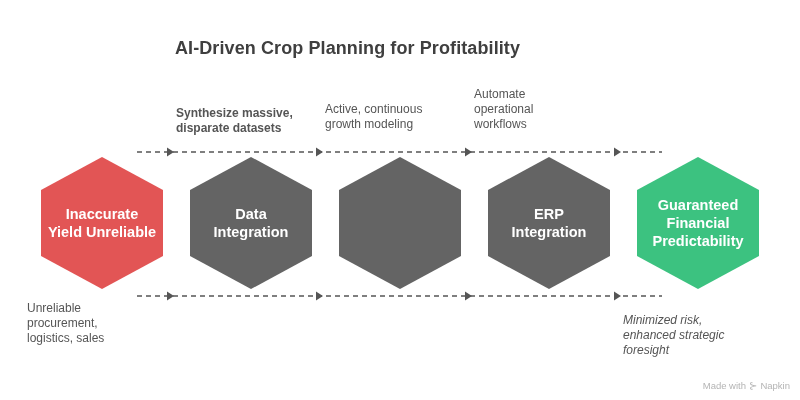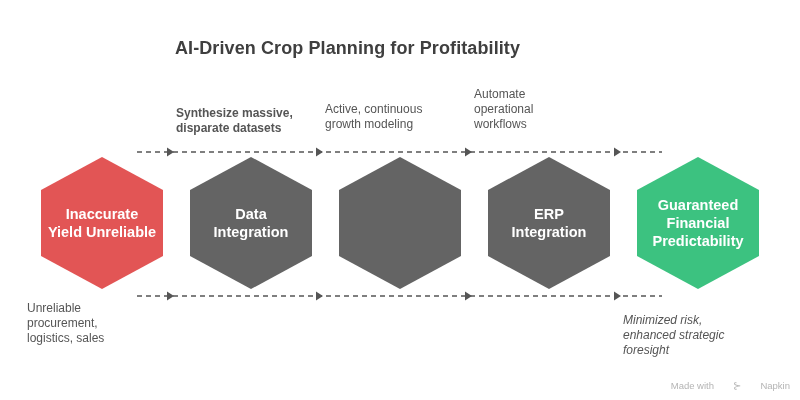--- a/index.html
+++ b/index.html
@@ -27,21 +27,21 @@
     }
     .note {
       position: absolute; width: 150px; text-align: left;
       color: #555555; font-size: 12px; line-height: 15px;
       white-space: pre-line;
     }
     .note.top { bottom: 0; }
     .footer {
       position: absolute; right: 10px; bottom: 9px;
       font-size: 9.5px; color: #b4b4b4;
-      display: flex; align-items: center; gap: 19px;
+      display: flex; align-items: center; gap: 3px;
     }
     .footer .napkin-icon { font-size: 10px; color: #b4b4b4; }
   </style>
 </head>
 <body>
 
 <div class="title">AI-Driven Crop Planning for Profitability</div>
 
 <svg class="canvas" width="800" height="400" viewBox="0 0 800 400">
   <g stroke="#555555" stroke-width="1.6" stroke-dasharray="5,4" fill="none">

